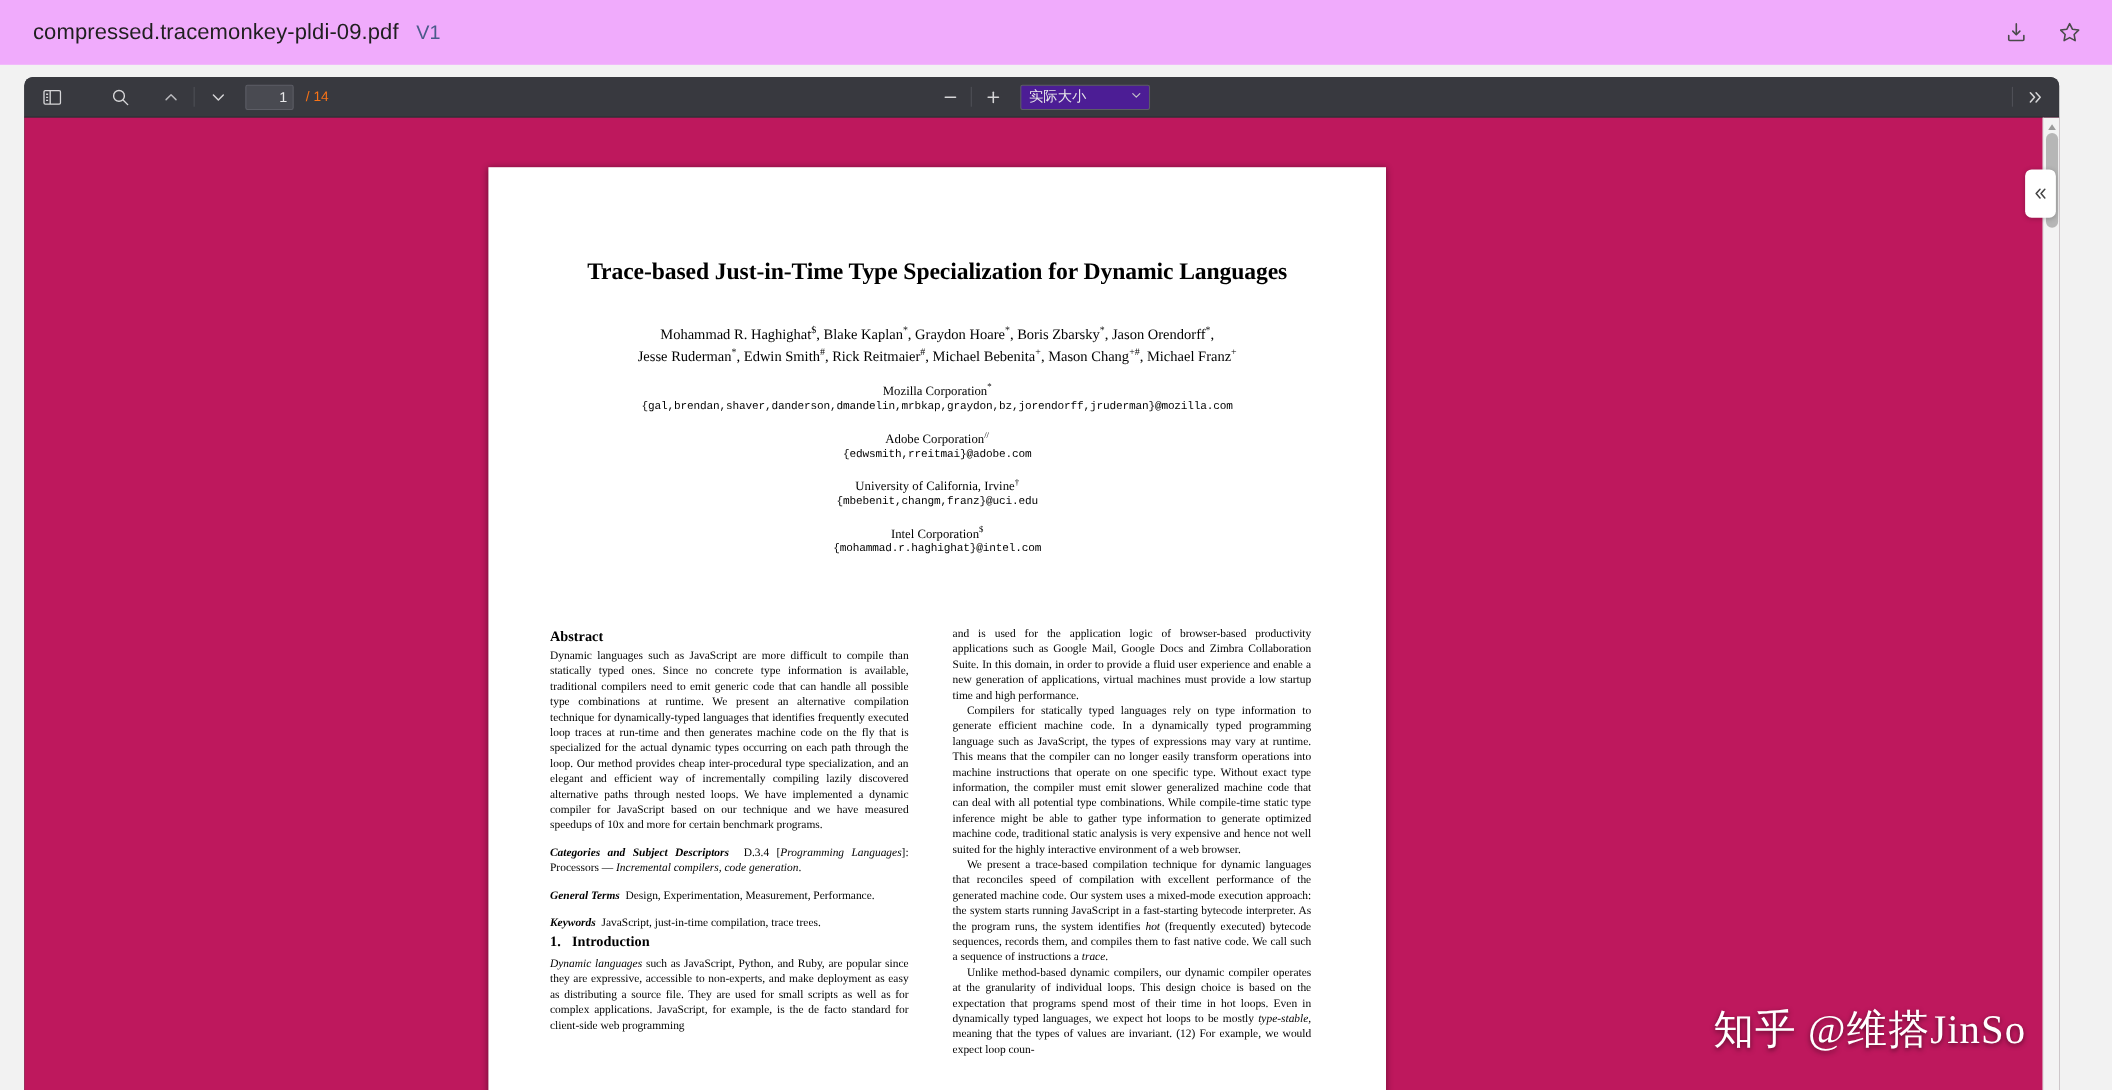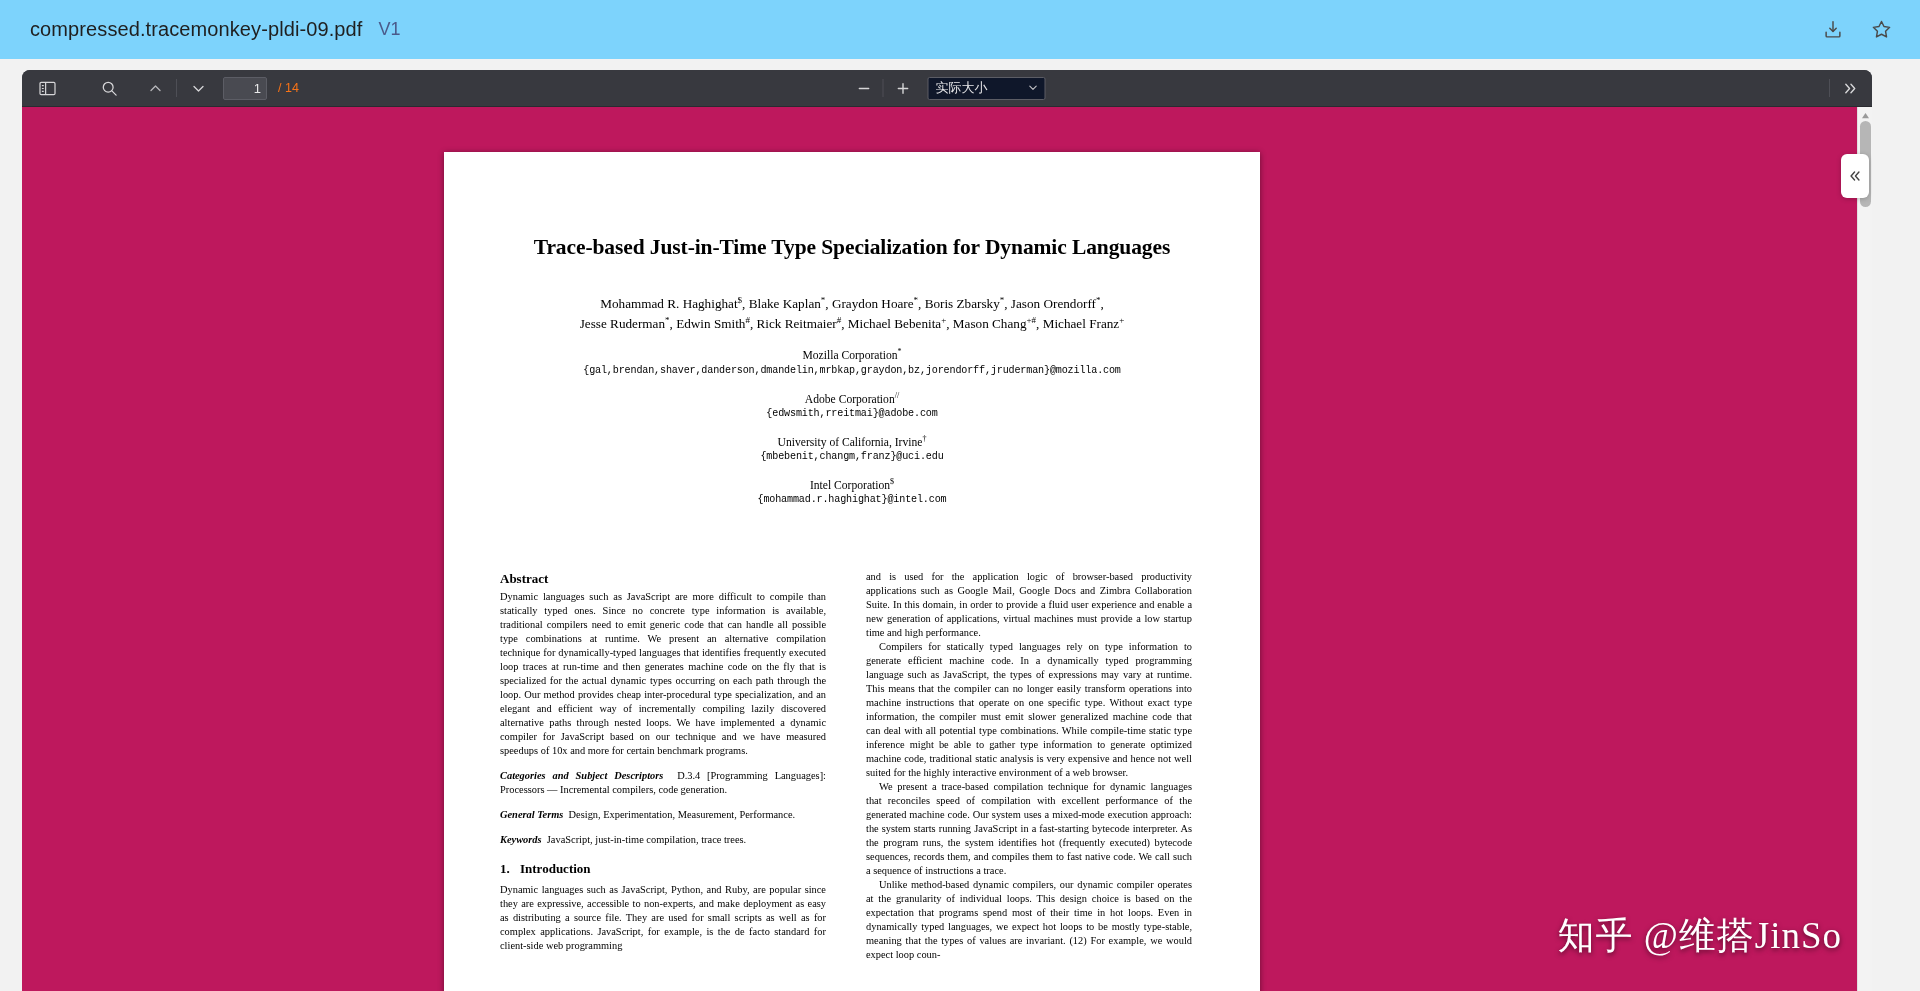--- a/index.html
+++ b/index.html
@@ -7,21 +7,21 @@
     width: 1920px; height: 991px;
     overflow: hidden;
     background: #ffffff;
     font-family: "Liberation Sans", sans-serif;
   }
 
   
   #app-header {
     position: absolute; left: 0; top: 0;
     width: 1920px; height: 59px;
-    background: #7dd3fc;
+    background: #f0abfc;
     display: flex; align-items: center;
   }
   #doc-title {
     margin-left: 30px;
     font-size: 20px;
     color: #1f1f1f;
     font-weight: 400;
     letter-spacing: .1px;
     white-space: nowrap;
   }
@@ -107,21 +107,21 @@
     width: 30px; height: 26px;
     display: flex; align-items: center; justify-content: center;
     cursor: pointer; color: #d6d6d8;
   }
   #zoom-select-wrap {
     position: relative;
     margin-left: 10px;
   }
   #zoom-select {
     width: 118px; height: 23px;
-    background: #0f172a;
+    background: #4c1d95;
     border: 1px solid #5c5d65;
     border-radius: 2px;
     color: #e8e8ea;
     font-size: 13px;
     font-family: "Liberation Sans", sans-serif;
     padding-left: 7px;
     display: flex; align-items: center;
     cursor: pointer;
   }
   #zoom-caret {
@@ -189,26 +189,26 @@
     font-size: 10.4px;
     line-height: 1.345;
     text-align: justify;
   }
   .pg-col { width: 326px; }
   .sec-head {
     font-weight: bold;
     font-size: 13px;
     margin-bottom: 3px;
   }
-  .sec-head.numbered { margin-top: 13px; margin-bottom: 5px; }
+  .sec-head.numbered { margin-bottom: 5px; }
   .sec-head.numbered .num { display: inline-block; width: 20px; }
   .body-p { margin-bottom: 0; }
   .meta-p { margin-top: 11px; }
   .meta-lead { font-weight: bold; font-style: italic; }
-  .it { }
+  .it { font-style: italic; }
   .indent { text-indent: 13px; }
 
   
   #watermark {
     position: absolute;
     right: 30px; bottom: 30px;
     font-size: 37px;
     color: #ffffff;
     font-family: Liberation Serif, serif;
     letter-spacing: 1px;

